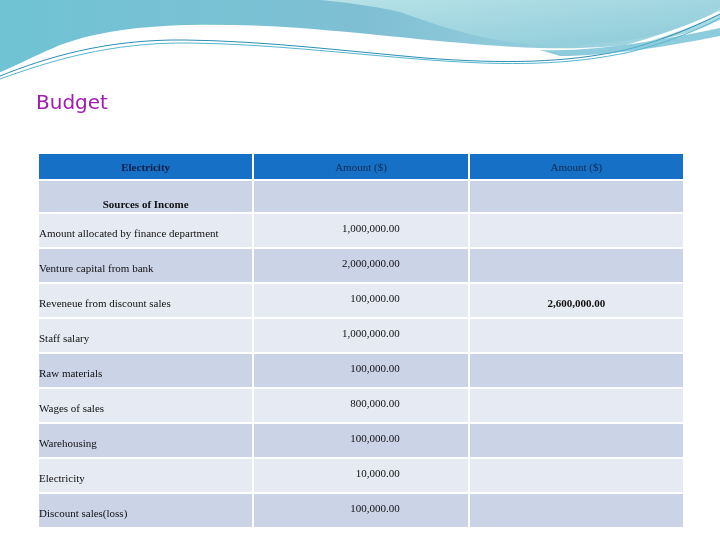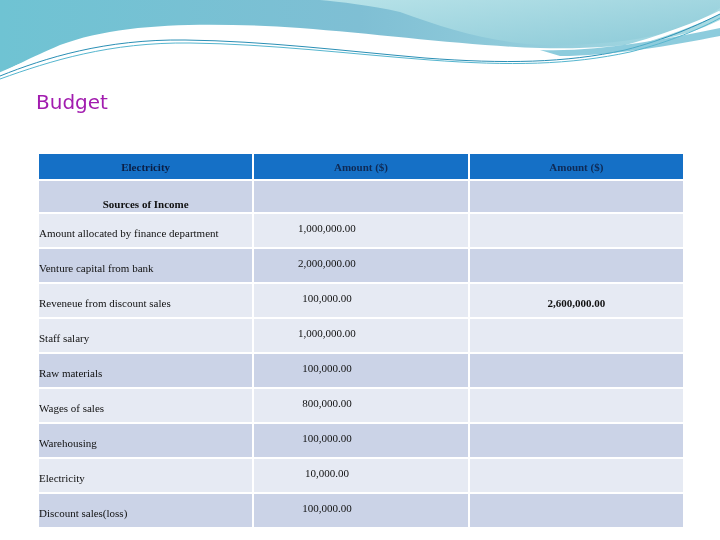--- a/index.html
+++ b/index.html
@@ -17,32 +17,32 @@
     .tbl {
       position:absolute; left:37px; top:152px; width:648px;
       border-collapse:collapse; table-layout:fixed;
     }
     .tbl td, .tbl th {
       border:2px solid #ffffff; padding:0;
       font-size:11px; color:#111;
       height:25px;
     }
     .tbl th {
-      background:#1570c6; color:#0f2a55; font-weight:bold; height:25px;
+      background:#1570c6; color:#0f2a55; font-weight:normal; height:25px;
       text-align:center;
     }
     .tbl th.bold { font-weight:bold; color:#0b1e44; }
     .tbl tr.dark td { background:#cbd3e7; }
     .tbl tr.light td { background:#e6eaf3; }
     .c1 { width:214px; }
     .c2 { width:214px; }
     .c3 { width:214px; }
     td.lbl { vertical-align:bottom; padding-left:0; padding-bottom:8px; line-height:12px; }
     td.lbl.section { text-align:center; font-weight:bold; padding-bottom:2px; }
-    td.amt { text-align:center; padding-right:68px; vertical-align:middle; padding-bottom:6px; }
+    td.amt { text-align:right; padding-right:68px; vertical-align:middle; padding-bottom:6px; }
     td.total { text-align:center; font-weight:bold; vertical-align:middle; padding-top:4px; }
   </style>
 </head>
 <body>
 
 <svg class="wave" viewBox="0 0 720 90" preserveAspectRatio="none">
   <defs>
     <linearGradient id="g1" x1="0" y1="0" x2="1" y2="0">
       <stop offset="0" stop-color="#6fc3d3"></stop>
       <stop offset="0.5" stop-color="#7fbfd4"></stop>

